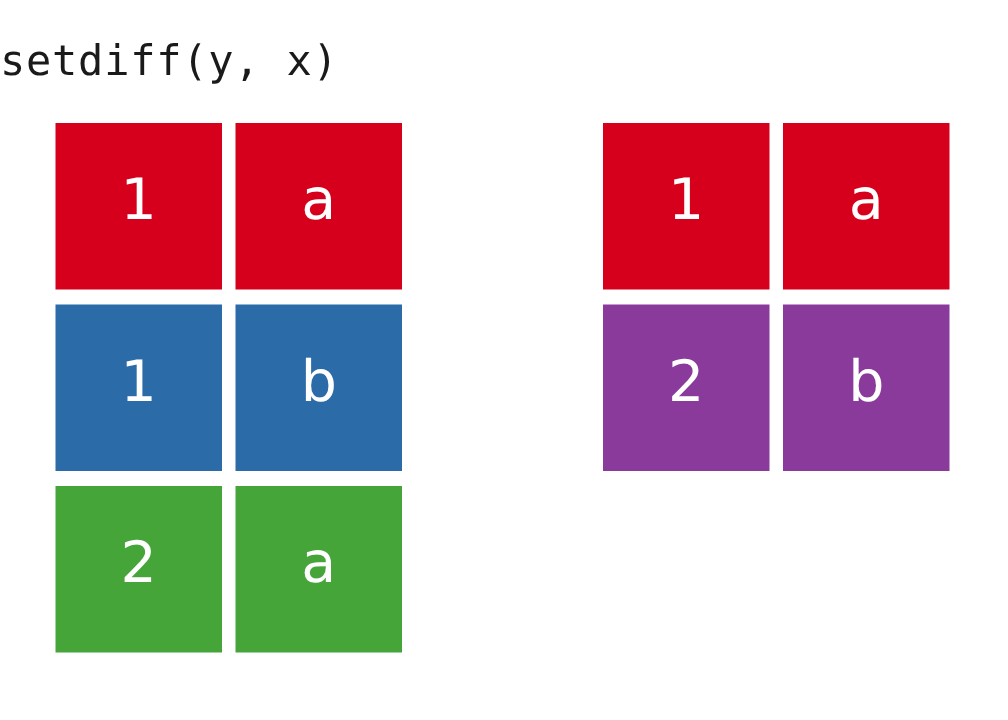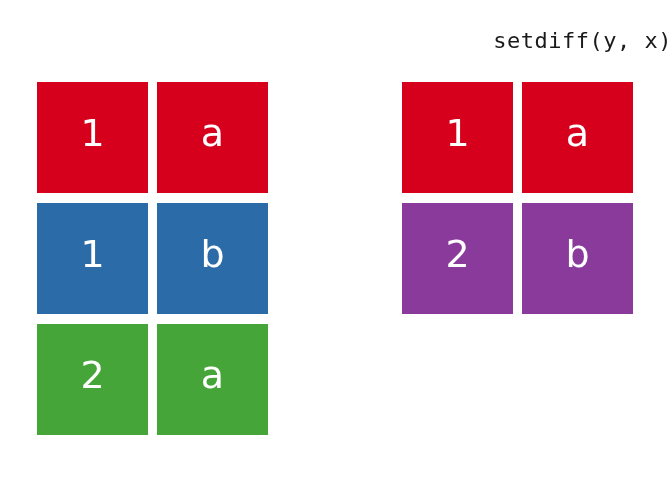--- a/index.html
+++ b/index.html
@@ -21,23 +21,23 @@
     top: 0;
     width: 672px;
     height: 480px;
   }
 
   #figure-title {
     position: absolute;
     left: 0;
     top: 26px;
     width: 672px;
-    text-align: right;
+    text-align: left;
     font-family: "DejaVu Sans Mono", monospace;
-    font-size: 22px;
+    font-size: 28px;
     line-height: 30px;
     color: #1a1a1a;
     letter-spacing: 0.5px;
     white-space: pre;
   }
 
   .table-group {
     position: absolute;
   }
 

